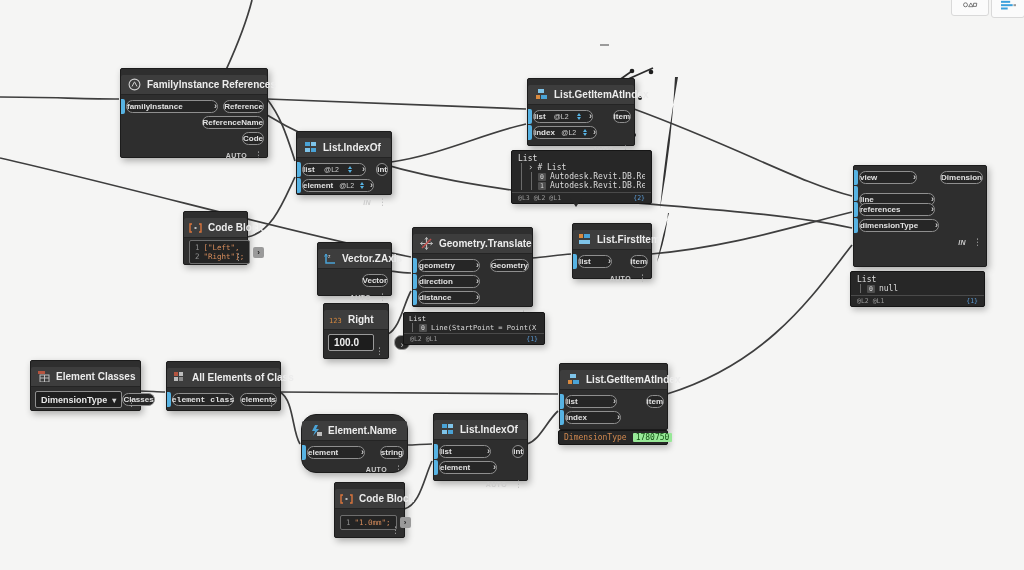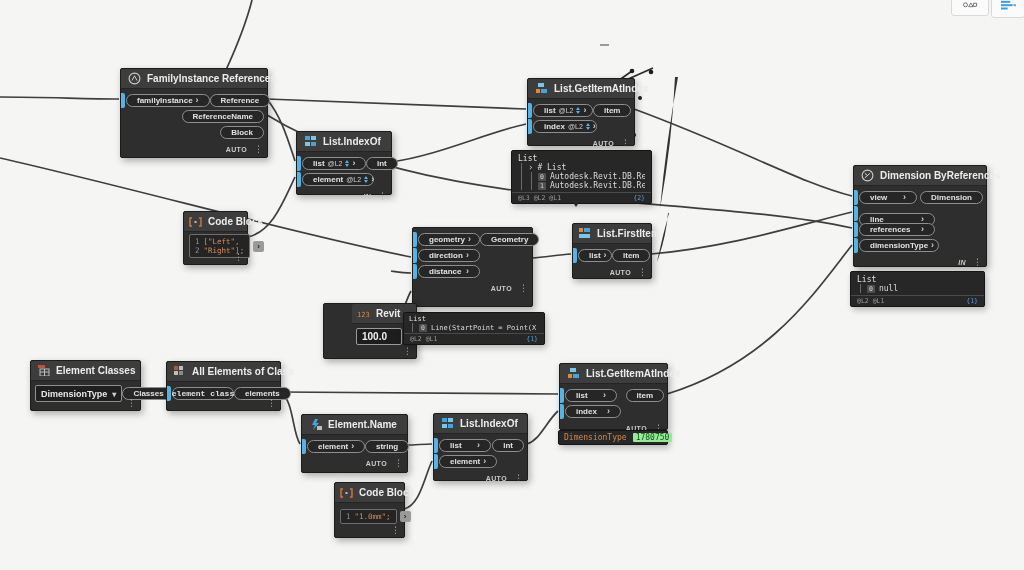--- a/index.html
+++ b/index.html
@@ -3,29 +3,29 @@
 <meta charset="utf-8">
 <style>
   html,body{margin:0;padding:0;width:1024px;height:570px;overflow:hidden;
     background:#f5f5f4;font-family:"Liberation Sans",sans-serif;}
   #canvas{position:relative;width:1024px;height:570px;}
   svg.wires{position:absolute;left:0;top:0;z-index:1;}
   
   .node{position:absolute;z-index:2;background:#2e2e2e;border:1px solid #1c1c1c;
     border-radius:2px;box-shadow:2px 3px 7px rgba(0,0,0,.30);}
   .hdr{height:19px;background:#3d3d3d;display:flex;align-items:center;gap:5px;
-    padding:0 6px;border-bottom:1px solid #242424;border-radius:2px 2px 0 0;}
+    padding:0 6px;border-bottom:1px solid #242424;border-radius:2px 2px 0 0;margin-top:6px;}
   .ntitle{color:#ececec;font-size:10px;font-weight:600;white-space:nowrap;}
   .nicon{width:15px;height:13px;display:inline-flex;align-items:center;justify-content:center;flex:0 0 auto;}
   .body{position:relative;padding:5px 0 14px 0;}
   .prow{display:flex;align-items:center;position:relative;height:13px;margin-bottom:3px;padding:0 3px 0 0;}
   .accent{position:absolute;left:0;top:-1px;width:4px;height:15px;background:#57b3e3;border-radius:0 2px 2px 0;}
   .pill{background:#262626;border:1px solid #8f8f8f;border-radius:8px;color:#e2e2e2;
     font-size:8px;font-weight:700;height:13px;display:inline-flex;align-items:center;
-    padding:0 10px;gap:3px;white-space:nowrap;box-sizing:border-box;}
+    padding:0 0;gap:3px;white-space:nowrap;box-sizing:border-box;}
   .pill.in{margin-left:5px;justify-content:space-between;}
   .pill.out{margin-left:auto;justify-content:center;}
   .lvl{color:#cfcfcf;font-weight:400;font-size:7px;}
   .chev::after{content:"›";color:#cfcfcf;font-size:9px;line-height:1;}
   .step{display:inline-flex;flex-direction:column;gap:1px;}
   .step i{display:block;width:0;height:0;border-left:2.5px solid transparent;border-right:2.5px solid transparent;}
   .step .u{border-bottom:3px solid #57b3e3;}
   .step .d{border-top:3px solid #57b3e3;}
   .lrow{position:absolute;bottom:2px;right:4px;display:flex;gap:7px;align-items:center;}
   .lace{color:#cccccc;font-size:7px;font-weight:700;letter-spacing:.4px;}
@@ -155,21 +155,21 @@
         <span class="pill in" style="width:92px;">
             <span>familyInstance</span>
             <span class="chev"></span>
           </span>
         <span class="pill out">Reference</span>
       </div>
       <div class="prow">
           <span class="pill out">ReferenceName</span>
         </div>
       <div class="prow">
-          <span class="pill out">Block</span>
+          <span class="pill out">Code</span>
         </div>
       <div class="lrow">
           <span class="lace">AUTO</span>
           <span class="kebab"></span>
         </div>
     </div>
   </div>
 
   <div class="node" style="left:296px;top:131px;width:94px;height:62px;">
     <div class="hdr">
@@ -281,29 +281,20 @@
       </div>
     </div>
     <div class="pfoot">
         <span>@L3 @L2 @L1</span>
         <span class="pcount">{2}</span>
       </div>
   </div>
   <div class="ptip" style="left:570px;top:198px;"></div>
 
   <div class="node" style="left:853px;top:165px;width:132px;height:100px;">
-    <div class="hdr">
-      <span class="nicon">
-          <svg width="13" height="13" viewBox="0 0 13 13">
-            <circle cx="6.5" cy="6.5" r="5.4" fill="none" stroke="#cfcfcf" stroke-width="1.1"></circle>
-            <path d="M3.8,8.8 L9.2,4.2 M3.8,4.2 L6.5,6.5" fill="none" stroke="#cfcfcf" stroke-width="1"></path>
-          </svg>
-        </span>
-      <span class="ntitle">Dimension ByReferences</span>
-    </div>
     <div class="body">
       <div class="prow">
         <span class="accent"></span>
         <span class="pill in" style="width:58px;">
             <span>view</span>
             <span class="chev"></span>
           </span>
         <span class="pill out">Dimension</span>
       </div>
       <div class="prow">
@@ -366,22 +357,53 @@
         <div><span class="lnno">1</span><span class="codetx">["Left",</span></div>
         <div><span class="lnno">2</span><span class="codetx">"Right"];</span></div>
       </div>
       <span class="cbout"></span>
     </div>
     <div class="lrow">
         <span class="kebab"></span>
       </div>
   </div>
 
+  <div class="node" style="left:317px;top:242px;width:73px;height:52px;">
+    <div class="hdr" style="padding:0 4px;">
+      <span class="nicon">
+          <svg width="12" height="12" viewBox="0 0 12 12">
+            <path d="M2,1 L2,10 L11,10" fill="none" stroke="#4aa3d6" stroke-width="1.5"></path>
+            <path d="M2,1 L0.5,3.5 M2,1 L3.5,3.5" stroke="#4aa3d6" stroke-width="1"></path>
+            <text x="4" y="5" font-size="5" fill="#cfcfcf">z</text>
+          </svg>
+        </span>
+      <span class="ntitle">Vector.ZAxis</span>
+    </div>
+    <div class="body">
+      <div class="prow">
+          <span class="pill out">Vector</span>
+        </div>
+      <div class="lrow">
+          <span class="lace">AUTO</span>
+          <span class="kebab"></span>
+        </div>
+    </div>
+  </div>
 
   <div class="node" style="left:412px;top:227px;width:119px;height:78px;">
+    <div class="hdr">
+      <span class="nicon">
+          <svg width="13" height="13" viewBox="0 0 13 13">
+            <path d="M6.5,0.5 L6.5,12.5 M0.5,6.5 L12.5,6.5" stroke="#bdbdbd" stroke-width="1.2"></path>
+            <path d="M6.5,0.5 L5,2.5 M6.5,0.5 L8,2.5 M0.5,6.5 L2.5,5 M0.5,6.5 L2.5,8 M12.5,6.5 L10.5,5 M12.5,6.5 L10.5,8 M6.5,12.5 L5,10.5 M6.5,12.5 L8,10.5" stroke="#bdbdbd" stroke-width="1"></path>
+            <path d="M2,11 L11,2" stroke="#c0504d" stroke-width="1.6"></path>
+          </svg>
+        </span>
+      <span class="ntitle">Geometry.Translate</span>
+    </div>
     <div class="body">
       <div class="prow">
         <span class="accent"></span>
         <span class="pill in" style="width:62px;">
             <span>geometry</span>
             <span class="chev"></span>
           </span>
         <span class="pill out">Geometry</span>
       </div>
       <div class="prow">
@@ -398,28 +420,28 @@
             <span class="chev"></span>
           </span>
       </div>
       <div class="lrow">
           <span class="lace">AUTO</span>
           <span class="kebab"></span>
         </div>
     </div>
   </div>
 
-  <div class="node" style="left:323px;top:303px;width:64px;height:54px;padding-left:28px;">
+  <div class="node" style="left:323px;top:303px;width:64px;height:54px;">
     <div class="hdr" style="padding:0 4px;">
       <span class="nicon">
           <svg width="14" height="9" viewBox="0 0 14 9">
             <text x="0" y="7.5" font-size="7" fill="#d98a3f" font-family="monospace">123</text>
           </svg>
         </span>
-      <span class="ntitle">Revit</span>
+      <span class="ntitle">Right</span>
     </div>
     <div class="body" style="padding:4px 3px 12px 4px;display:flex;align-items:center;gap:20px;">
       <span class="valbox">100.0</span>
       <span class="rndout">
           <span class="chev"></span>
         </span>
     </div>
     <div class="lrow">
         <span class="kebab"></span>
       </div>
@@ -510,21 +532,21 @@
             <span>element class</span>
           </span>
         <span class="pill out">elements</span>
       </div>
     </div>
     <div class="lrow">
         <span class="kebab"></span>
       </div>
   </div>
 
-  <div class="node" style="left:301px;top:414px;width:105px;height:57px;">
+  <div class="node" style="left:301px;top:414px;width:105px;height:57px;border-radius:15px;">
     <div class="hdr">
       <span class="nicon">
           <svg width="12" height="12" viewBox="0 0 12 12">
             <path d="M5,0 L2,6 L5,6 L3,11 L9,4 L6,4 L8,0 Z" fill="#4aa3d6"></path>
             <rect x="7" y="7" width="5" height="4" fill="#bdbdbd"></rect>
           </svg>
         </span>
       <span class="ntitle">Element.Name</span>
     </div>
     <div class="body">

